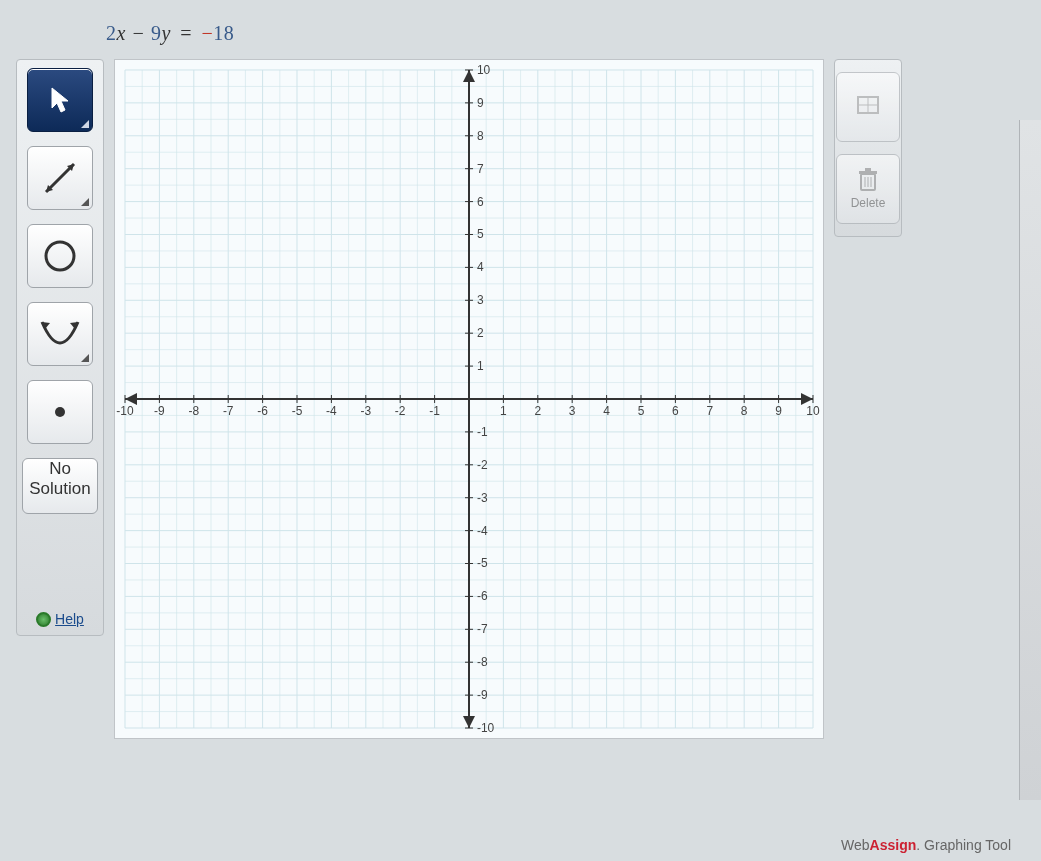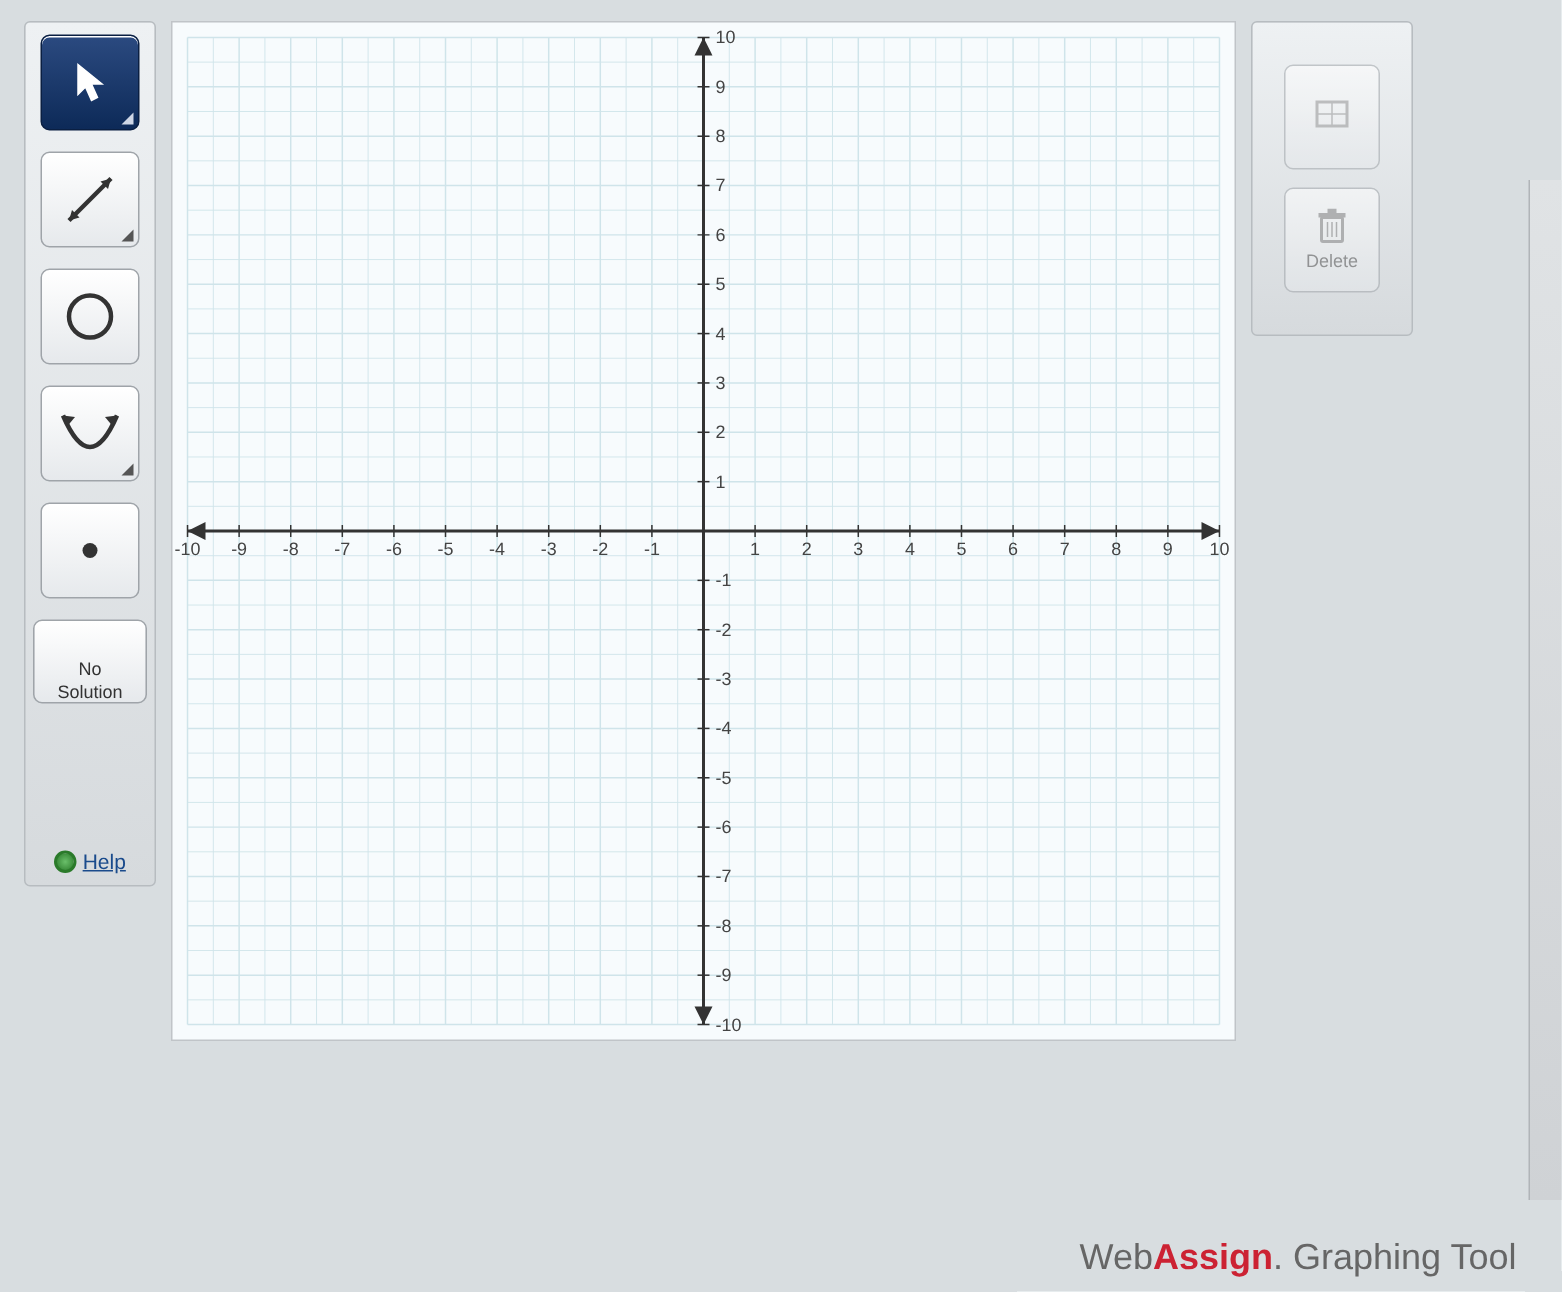--- a/index.html
+++ b/index.html
@@ -75,24 +75,24 @@
     border-bottom: 8px solid #555;
   }
   .tool-btn.active .corner { border-bottom-color: #cfd7e6; }
 
   .no-solution {
     width: 76px;
     height: 56px;
     background: linear-gradient(#ffffff, #e6e9ec);
     border: 1px solid #9fa4a9;
     border-radius: 6px;
-    font-size: 12px;
+    font-size: 17px;
     text-align: center;
     display: flex;
-    align-items: flex-end;
+    align-items: flex-start;
     justify-content: center;
     line-height: 1.2;
     cursor: pointer;
     color: #333;
   }
   .help-link {
     margin-top: 83px;
     font-size: 14px;
     color: #1a4b8c;
     text-decoration: underline;
@@ -116,25 +116,25 @@
     border: 1px solid #c0c4c8;
     position: relative;
   }
   .graph-svg {
     width: 100%;
     height: 100%;
     display: block;
   }
 
   .right-toolbar {
-    width: 108px;
+    width: 68px;
     background: linear-gradient(#eef1f3, #d6dadd);
     border: 1px solid #b7bcc0;
     border-radius: 4px;
-    padding: 28px 8px;
+    padding: 12px 8px;
     display: flex;
     flex-direction: column;
     gap: 12px;
     align-items: center;
   }
   .right-btn {
     width: 64px;
     height: 70px;
     background: linear-gradient(#ffffff, #e6e9ec);
     border: 1px solid #9fa4a9;
@@ -148,40 +148,43 @@
     color: #555;
     cursor: pointer;
   }
   .right-btn.disabled { opacity: 0.55; cursor: default; }
   .right-btn .ico { height: 24px; display:flex; align-items:center; justify-content:center; }
 
   .footer-brand {
     position: absolute;
     right: 30px;
     bottom: 8px;
-    font-size: 24px;
+    font-size: 14px;
     color: #444;
   }
   .footer-brand b { color: #c23; }
   .footer-brand .light { color: #666; font-weight: normal; }
   .scroll-hint {
     position: absolute;
     right: 0;
     top: 120px;
     width: 22px;
     height: 680px;
     background: linear-gradient(#e0e3e5, #cfd2d5);
     border-left: 1px solid #b0b4b8;
   }
 </style>
 </head>
 <body>
 
 <div class="page">
 
+  <div class="equation">
+    <span class="num">2</span><span>x</span><span> − </span><span class="num">9</span><span>y</span><span class="eq"> = </span><span class="neg">−</span><span class="num">18</span>
+  </div>
 
   <div class="tool-area">
 
     <div class="left-toolbar">
       <div class="tool-btn active">
         <svg width="22" height="28" viewBox="0 0 22 28">
           <path d="M3 2 L3 22 L8 17 L12 26 L16 24 L12 15 L19 15 Z" fill="#fff" stroke="#fff" stroke-width="1"></path>
         </svg>
         <span class="corner"></span>
       </div>

